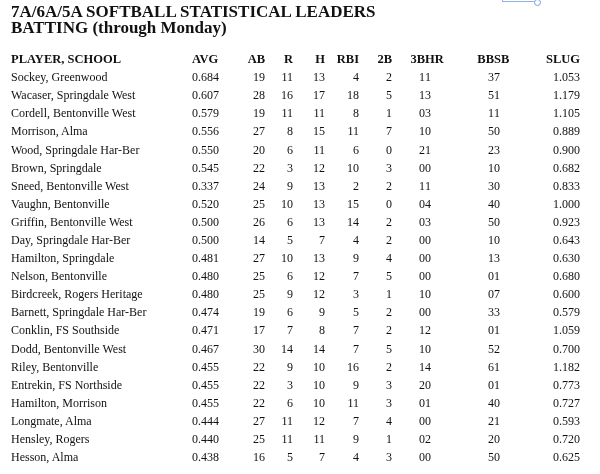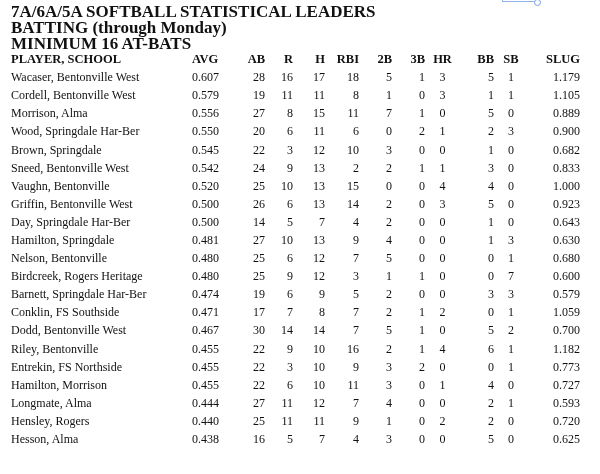--- a/index.html
+++ b/index.html
@@ -30,39 +30,38 @@
     }
     table.stats th { font-weight: bold; font-size: 12.5px; }
     .c-name { width: 181px; text-align: left; font-family: Liberation Serif, serif; }
     .c-avg  { width: 39px;  text-align: left; }
     .c-ab   { width: 34px;  text-align: right; }
     .c-r    { width: 28px;  text-align: right; }
     .c-h    { width: 32px;  text-align: right; }
     .c-rbi  { width: 34px;  text-align: right; }
     .c-2b   { width: 33px;  text-align: right; }
     .c-3b   { width: 33px;  text-align: right; }
-    .c-hr   { width: 35px;  text-align: center; }
+    .c-hr   { width: 35px;  text-align: left; }
     .c-bb   { width: 34px;  text-align: right; }
-    .c-sb   { width: 34px;  text-align: center; }
+    .c-sb   { width: 34px;  text-align: left; }
     .c-slug { width: 52px;  text-align: right; }
     th.c-avg { padding-left: 6px; margin-left: 24px; }
     td.c-ab, th.c-ab { padding-right: 4px; }
     td.c-2b, td.c-3b, td.c-hr, td.c-bb, td.c-sb { padding-right: 9px; }
     th.c-2b, th.c-3b, th.c-hr, th.c-bb, th.c-sb { padding-right: 3px; margin-top: 32px; }
   </style>
 </head>
 <body>
 
 <div class="handle"></div>
 <div class="handle-dot"></div>
 
 <div class="header">
   <div class="hline">7A/6A/5A SOFTBALL STATISTICAL LEADERS</div>
   <div class="hline">BATTING (through Monday)</div>
-  <div class="hline">MINIMUM 16 AT-BATS</div>
 </div>
 
 <table class="stats">
   <thead>
     <tr id="head-row">
         <th class="c-name">PLAYER, SCHOOL</th>
         <th class="c-avg">AVG</th>
         <th class="c-ab">AB</th>
         <th class="c-r">R</th>
         <th class="c-h">H</th>
@@ -70,21 +69,35 @@
         <th class="c-2b">2B</th>
         <th class="c-3b">3B</th>
         <th class="c-hr">HR</th>
         <th class="c-bb">BB</th>
         <th class="c-sb">SB</th>
         <th class="c-slug">SLUG</th>
       </tr>
   </thead>
   <tbody id="table-body">
       <tr>
-        <td class="c-name">Wacaser, Bentonville West</td>
+        <td class="c-name">Sockey, Greenwood</td>
+        <td class="c-avg">0.684</td>
+        <td class="c-ab">19</td>
+        <td class="c-r">11</td>
+        <td class="c-h">13</td>
+        <td class="c-rbi">4</td>
+        <td class="c-2b">2</td>
+        <td class="c-3b">1</td>
+        <td class="c-hr">1</td>
+        <td class="c-bb">3</td>
+        <td class="c-sb">7</td>
+        <td class="c-slug">1.053</td>
+      </tr>
+      <tr>
+        <td class="c-name">Wacaser, Springdale West</td>
         <td class="c-avg">0.607</td>
         <td class="c-ab">28</td>
         <td class="c-r">16</td>
         <td class="c-h">17</td>
         <td class="c-rbi">18</td>
         <td class="c-2b">5</td>
         <td class="c-3b">1</td>
         <td class="c-hr">3</td>
         <td class="c-bb">5</td>
         <td class="c-sb">1</td>
@@ -141,21 +154,21 @@
         <td class="c-rbi">10</td>
         <td class="c-2b">3</td>
         <td class="c-3b">0</td>
         <td class="c-hr">0</td>
         <td class="c-bb">1</td>
         <td class="c-sb">0</td>
         <td class="c-slug">0.682</td>
       </tr>
       <tr>
         <td class="c-name">Sneed, Bentonville West</td>
-        <td class="c-avg">0.542</td>
+        <td class="c-avg">0.337</td>
         <td class="c-ab">24</td>
         <td class="c-r">9</td>
         <td class="c-h">13</td>
         <td class="c-rbi">2</td>
         <td class="c-2b">2</td>
         <td class="c-3b">1</td>
         <td class="c-hr">1</td>
         <td class="c-bb">3</td>
         <td class="c-sb">0</td>
         <td class="c-slug">0.833</td>

